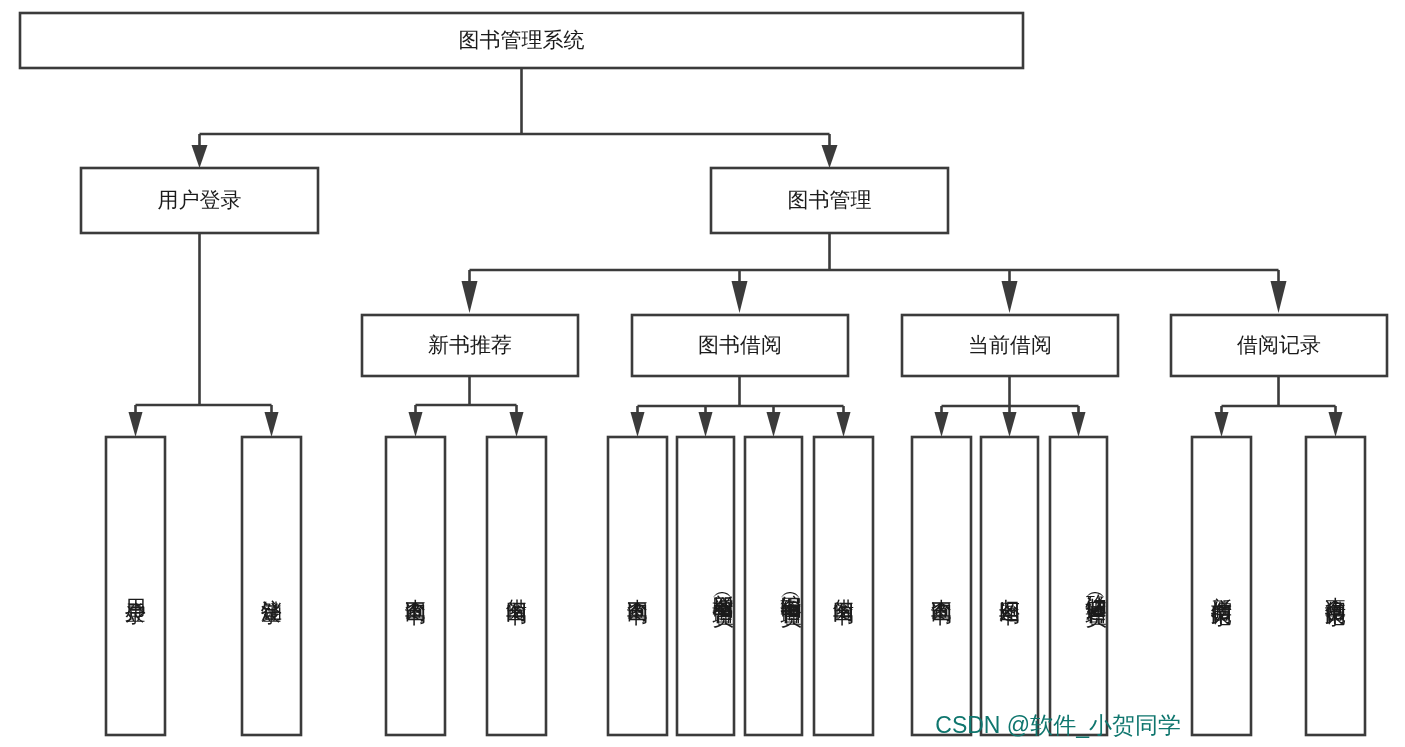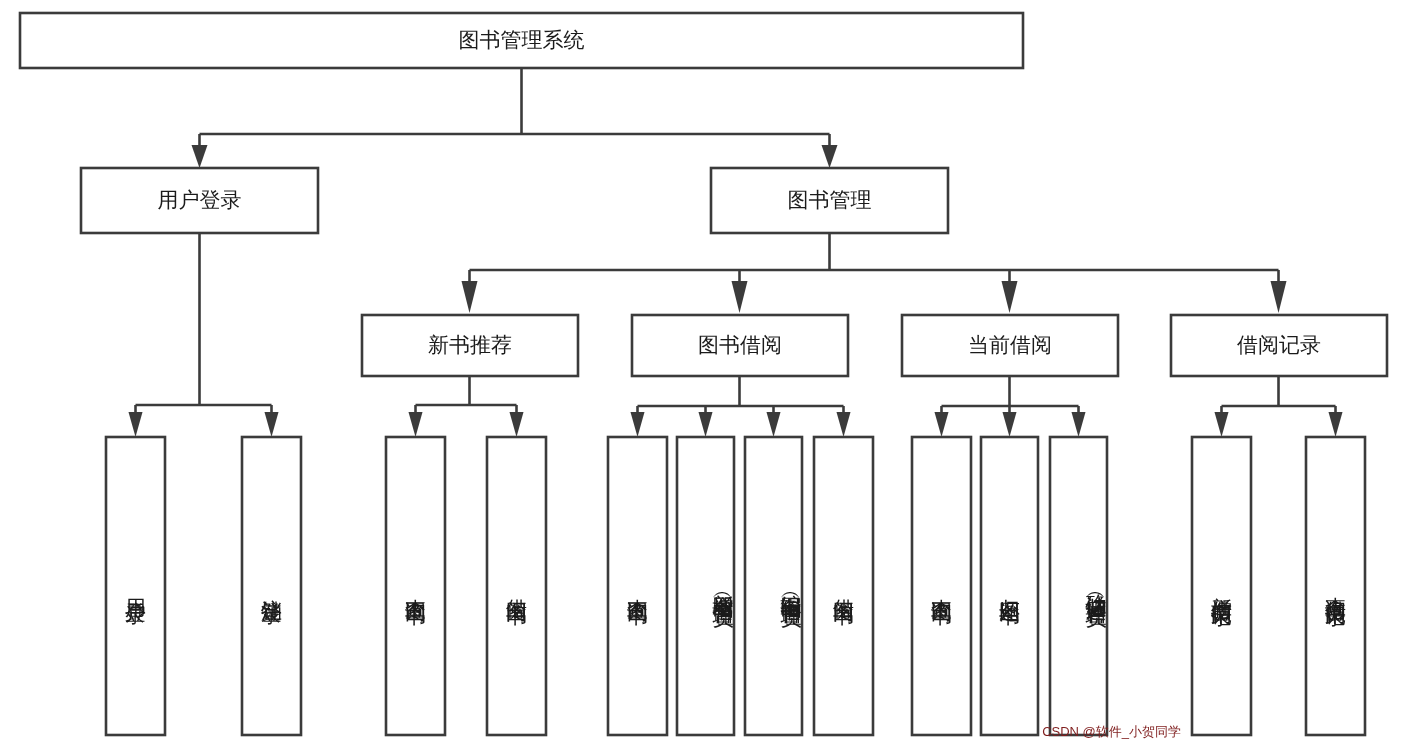--- a/index.html
+++ b/index.html
@@ -61,22 +61,22 @@
     justify-content: center;
     text-align: center;
     white-space: nowrap;
     user-select: none;
   }
   .watermark {
     position: absolute;
     right: 14px;
     bottom: 6px;
     font-family: "Liberation Sans", "DejaVu Sans", sans-serif;
-    font-size: 13px;
-    color: #7f1d1d;
+    font-size: 23px;
+    color: #0f766e;
     white-space: nowrap;
     user-select: none;
   }
 </style>
 </head>
 <body>
 
 <div id="diagram-root">
 
   <svg id="diagram-canvas" viewBox="0 0 1405 747" xmlns="http://www.w3.org/2000/svg">

